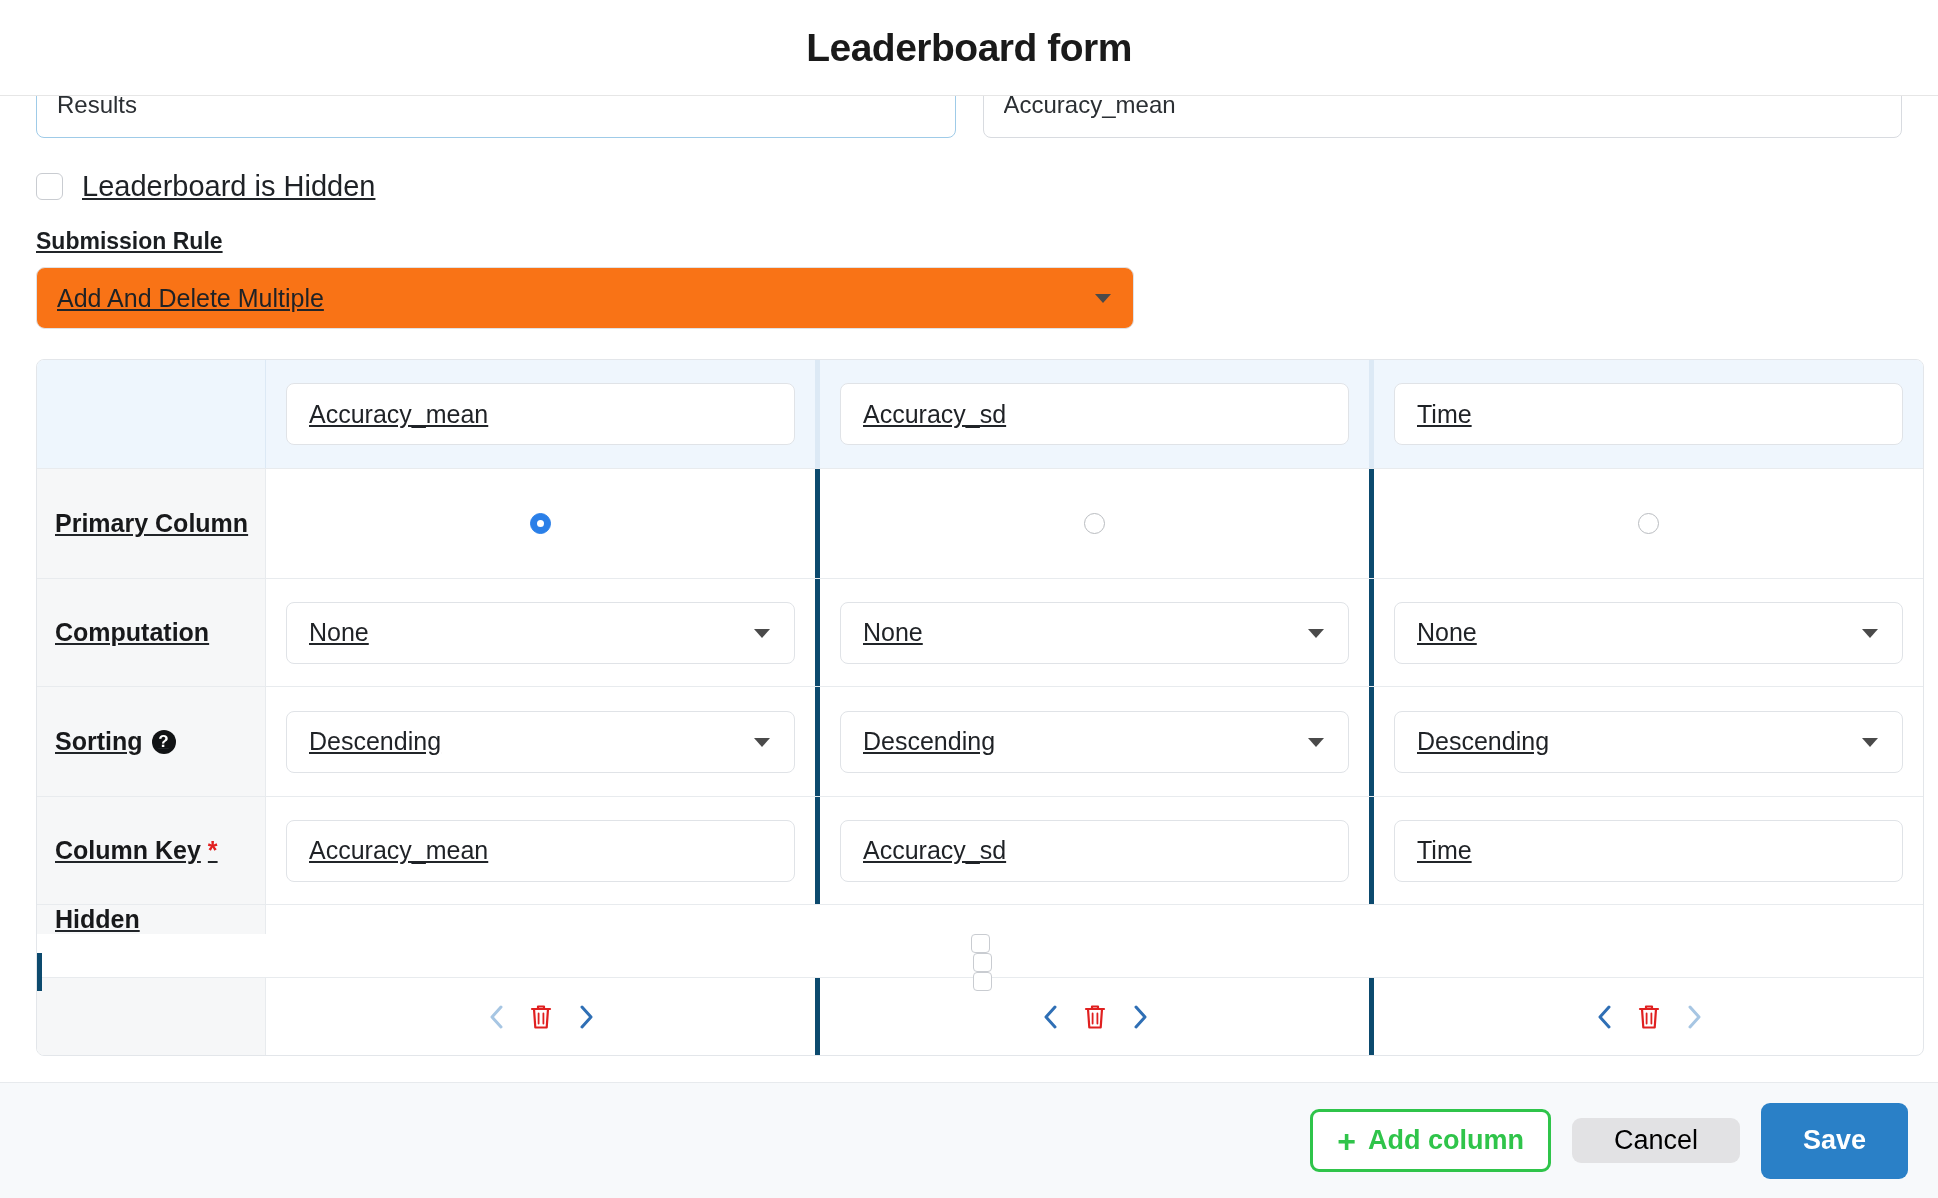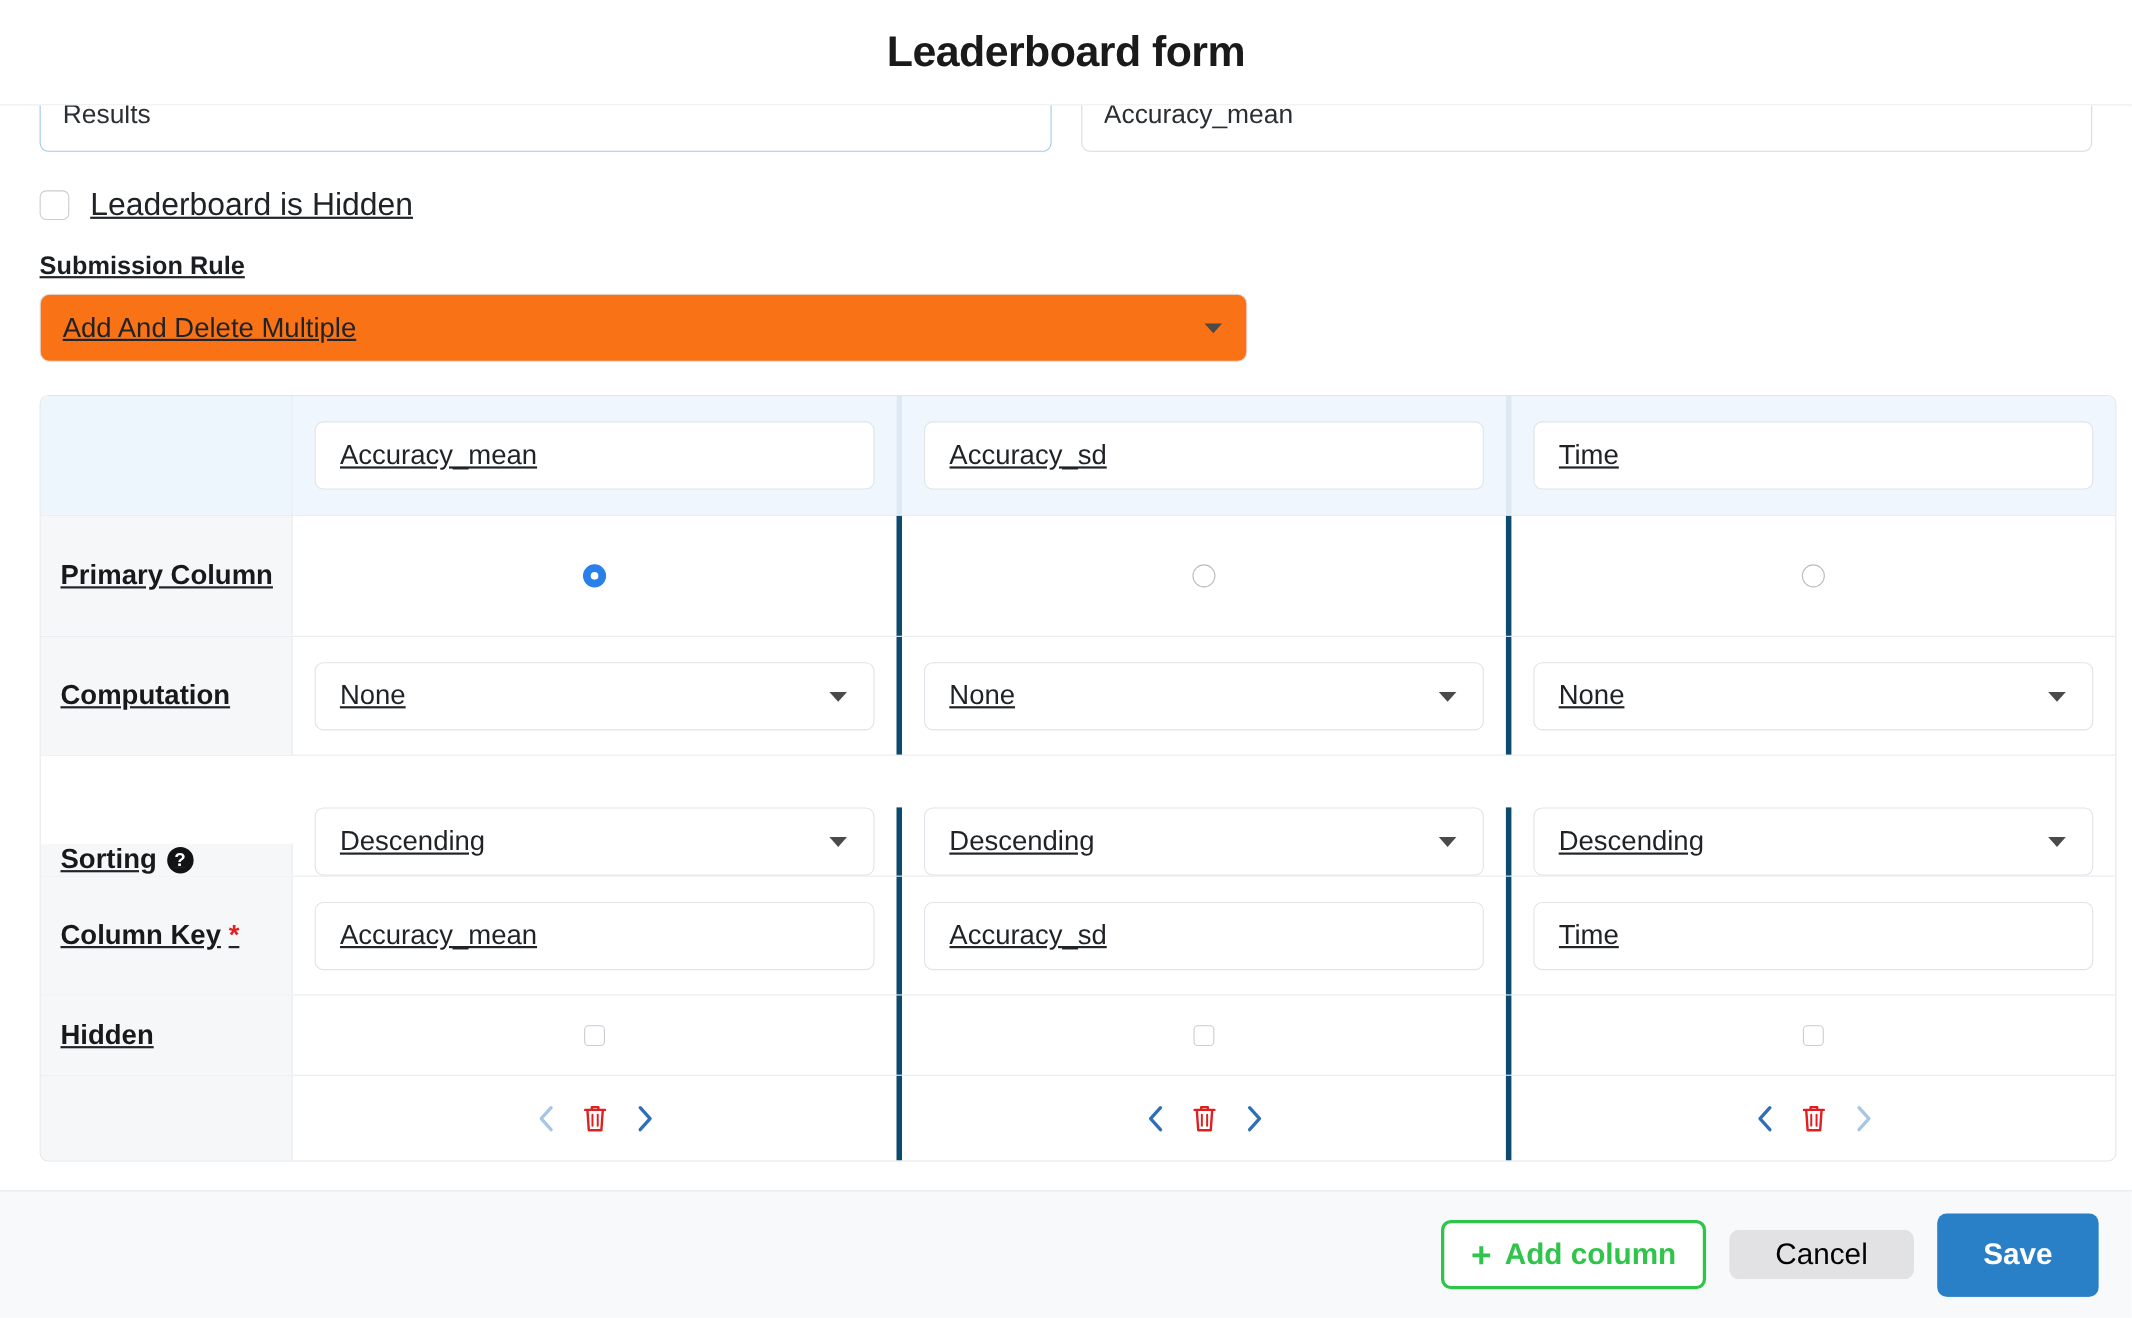--- a/index.html
+++ b/index.html
@@ -143,23 +143,23 @@
     justify-content: center;
     padding: 0 20px;
     position: relative;
   }
   .cell + .cell { border-left: 5px solid #0c4a6e; }
   .row-head .cell { background: #eff6fd; border-left-color: #dce9f5; }
 
   .row-head { height: 108px; }
   .row-primary { height: 110px; }
   .row-comp { height: 108px; }
-  .row-sort { height: 110px; align-items: flex-end; }
+  .row-sort { height: 110px; }
   .row-key { height: 108px; }
-  .row-hidden { height: 73px; }
+  .row-hidden { height: 73px; flex-direction: column; }
   .row-actions { height: 78px; }
   .row-hidden .rowlabel, .row-actions .rowlabel { align-items: center; }
 
   .cell-input {
     width: 100%;
     height: 62px;
     border: 1px solid #e0e3e7;
     border-radius: 8px;
     background: #fff;
     font-family: "Liberation Sans", sans-serif;

